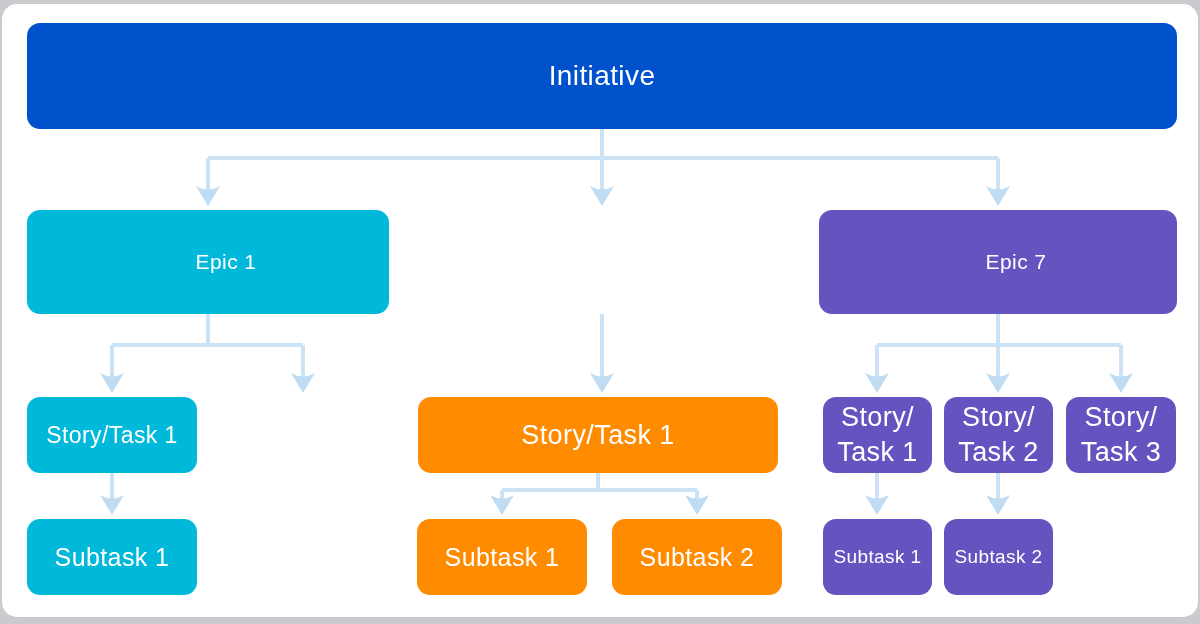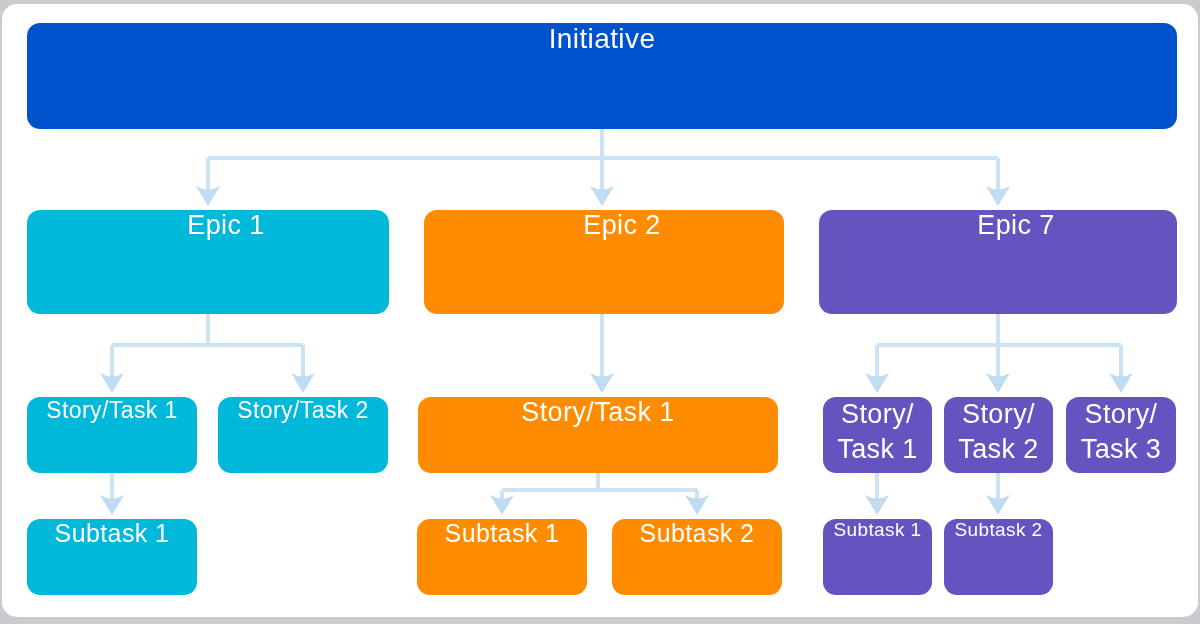--- a/index.html
+++ b/index.html
@@ -17,35 +17,35 @@
     border-radius:15px;
   }
   .connectors{
     position:absolute;left:0;top:0;width:1200px;height:624px;
     pointer-events:none;
   }
   .c-line{fill:none;stroke:#CCE3F6;stroke-width:4px;}
   .c-arrow{fill:#BFDCF2;stroke:none;}
   .node{
     position:absolute;
-    display:flex;justify-content:center;
+    display:flex;align-items:center;justify-content:center;
     color:#FFFFFF;
     border-radius:13px;
   }
   .node__label{
     white-space:pre-line;
     text-align:center;
     letter-spacing:.4px;
   }
   .bg-blue{background:#0052CC;}
   .bg-cyan{background:#00B8D9;}
   .bg-orange{background:#FF8B00;}
   .bg-purple{background:#6554C0;}
   .t-initiative{font-size:28px;}
-  .t-epic{font-size:27px;margin-left:36px;}
+  .t-epic{font-size:21px;margin-left:36px;}
   .t-story{font-size:23px;}
   .t-story-lg{font-size:27px;}
   .t-story-sm{font-size:27px;line-height:1.3;}
   .t-subtask{font-size:25px;}
   .t-subtask-sm{font-size:19px;}
 </style>
 </head>
 <body>
 
 <div class="stage">
@@ -111,32 +111,26 @@
     </g>
   </svg>
 
   <div class="node bg-blue" style="left: 27px; top: 23px; width: 1150px; height: 106px; background-color: rgb(0, 82, 204);">
     <span class="node__label t-initiative">Initiative</span>
   </div>
 
   <div class="node bg-cyan" style="left: 27px; top: 210px; width: 362px; height: 104px; background-color: rgb(0, 184, 217);">
     <span class="node__label t-epic">Epic 1</span>
   </div>
-  <div class="node bg-orange" style="left: 424px; top: 210px; width: 360px; height: 104px; background-color: rgb(255, 139, 0);">
-    <span class="node__label t-epic">Epic 2</span>
-  </div>
   <div class="node bg-purple" style="left: 819px; top: 210px; width: 358px; height: 104px; background-color: rgb(101, 84, 192);">
     <span class="node__label t-epic">Epic 7</span>
   </div>
 
   <div class="node bg-cyan" style="left: 27px; top: 397px; width: 170px; height: 76px; background-color: rgb(0, 184, 217);">
     <span class="node__label t-story">Story/Task 1</span>
-  </div>
-  <div class="node bg-cyan" style="left: 218px; top: 397px; width: 170px; height: 76px; background-color: rgb(0, 184, 217);">
-    <span class="node__label t-story">Story/Task 2</span>
   </div>
   <div class="node bg-orange" style="left: 418px; top: 397px; width: 360px; height: 76px; background-color: rgb(255, 139, 0);">
     <span class="node__label t-story-lg">Story/Task 1</span>
   </div>
   <div class="node bg-purple" style="left: 823px; top: 397px; width: 109px; height: 76px; background-color: rgb(101, 84, 192);">
     <span class="node__label t-story-sm">Story/
 Task 1</span>
   </div>
   <div class="node bg-purple" style="left: 944px; top: 397px; width: 109px; height: 76px; background-color: rgb(101, 84, 192);">
     <span class="node__label t-story-sm">Story/

